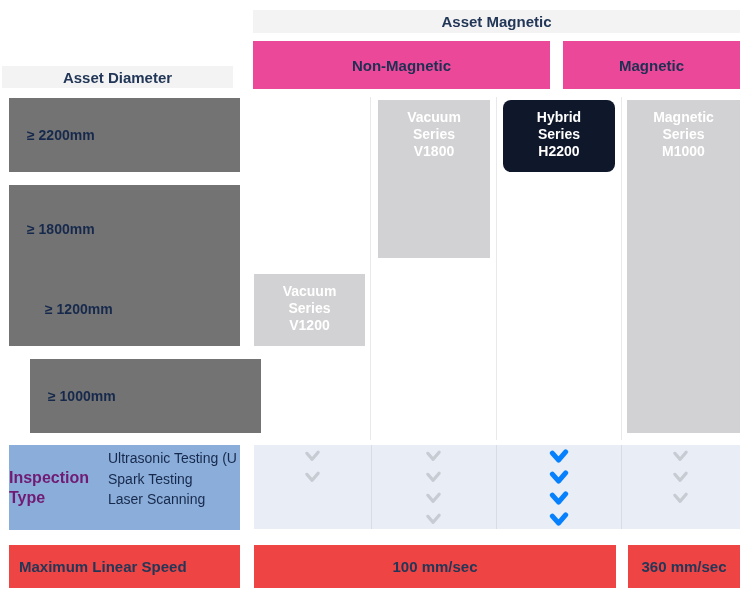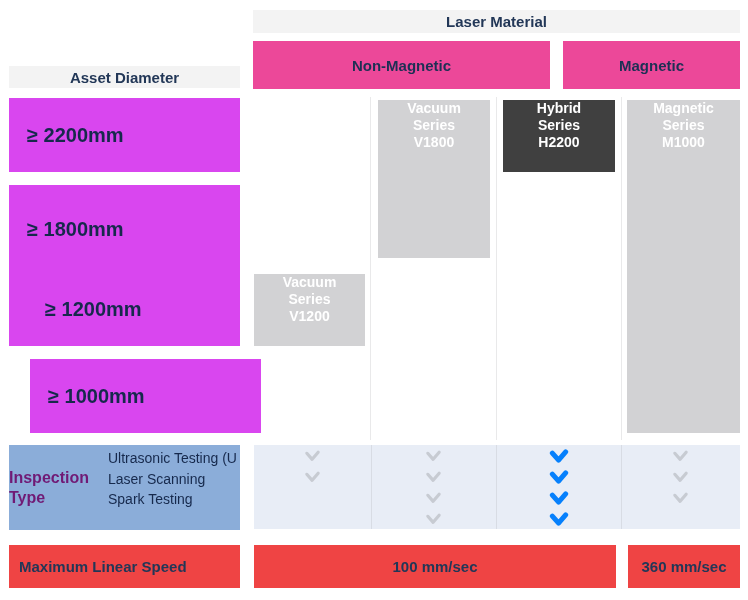--- a/index.html
+++ b/index.html
@@ -6,53 +6,53 @@
   body{
     width:748px;height:600px;position:relative;overflow:hidden;
     font-family:"Liberation Sans","DejaVu Sans",sans-serif;
     color:#1d3054;
   }
   .abs{position:absolute;box-sizing:border-box;}
   .hdr-gray{background:#f3f3f3;display:flex;align-items:center;justify-content:center;
     font-size:15px;font-weight:700;color:#223757;}
   .bar-blue{background:#ec4899;display:flex;align-items:center;justify-content:center;
     font-size:15px;font-weight:700;color:#1d3054;}
-  .dia-row{background:#d946ef;display:flex;align-items:center;
-    font-size:20px;font-weight:700;color:#16294c;padding-left:18px;}
+  .dia-row{background:#737373;display:flex;align-items:center;
+    font-size:14px;font-weight:700;color:#16294c;padding-left:18px;}
   .prod{color:#ffffff;font-weight:700;font-size:14px;line-height:17px;text-align:center;
-    padding-top:0;white-space:pre-line;}
+    padding-top:9px;white-space:pre-line;}
   .prod-gray{background:#d2d2d4;}
-  .prod-accent{background:#404040;}
+  .prod-accent{background:#0f172a;border-radius:8px;}
   .grid-line{width:1px;background:#e9e9ea;top:97px;height:343px;}
   .insp-box{background:#8badd9;}
   .insp-label{position:absolute;left:0;top:0;bottom:0;width:118px;
     display:flex;align-items:center;justify-content:center;text-align:left;
     font-size:16px;font-weight:700;color:#701a75;line-height:20px;}
   .insp-list{position:absolute;left:99px;top:3px;right:4px;}
   .insp-item{height:20.5px;line-height:20.5px;font-size:14px;color:#16294c;
     white-space:nowrap;overflow:hidden;}
   .check-area{background:#e8edf6;}
   .check-divider{position:absolute;top:0;bottom:0;width:1px;background:#d8dce4;}
   .check-col{position:absolute;top:0;bottom:0;display:flex;flex-direction:column;}
   .check-cell{height:21px;display:flex;align-items:center;justify-content:center;}
   .speed-box{background:#ef4444;display:flex;align-items:center;
     font-size:15px;font-weight:700;color:#223757;}
   .speed-center{justify-content:center;}
   .speed-left{padding-left:10px;}
 </style>
 </head>
 <body>
 
-<div class="abs hdr-gray" style="left:253px;top:10px;width:487px;height:23px;">Laser Material</div>
+<div class="abs hdr-gray" style="left:253px;top:10px;width:487px;height:23px;">Asset Magnetic</div>
 
 <div class="abs bar-blue" style="left:253px;top:41px;width:297px;height:48px;">Non-Magnetic</div>
 
 <div class="abs bar-blue" style="left:563px;top:41px;width:177px;height:48px;">Magnetic</div>
 
-<div class="abs hdr-gray" style="left:9px;top:66px;width:231px;height:22px;">Asset Diameter</div>
+<div class="abs hdr-gray" style="left:2px;top:66px;width:231px;height:22px;">Asset Diameter</div>
 
 <div class="abs grid-line" style="left:370px;"></div>
 <div class="abs grid-line" style="left:496px;"></div>
 <div class="abs grid-line" style="left:621px;"></div>
 
 <div class="abs dia-row" style="left:9px;top:98px;width:231px;height:74px;">≥ 2200mm</div>
 <div class="abs dia-row" style="left:9px;top:185px;width:231px;height:88px;">≥ 1800mm</div>
 <div class="abs dia-row" style="left:9px;top:272px;width:231px;height:74px;padding-left:36px;">≥ 1200mm</div>
 <div class="abs dia-row" style="left:9px;top:359px;width:231px;height:74px;margin-left:21px;">≥ 1000mm</div>
 
@@ -66,22 +66,22 @@
 Series
 H2200</div>
 <div class="abs prod prod-gray" style="left:627px;top:100px;width:113px;height:333px;">Magnetic
 Series
 M1000</div>
 
 <div class="abs insp-box" style="left:9px;top:445px;width:231px;height:85px;">
   <div class="insp-label">Inspection Type</div>
   <div class="insp-list">
     <div class="insp-item">Ultrasonic Testing (UT)</div>
+    <div class="insp-item">Spark Testing</div>
     <div class="insp-item">Laser Scanning</div>
-    <div class="insp-item">Spark Testing</div>
   </div>
 </div>
 
 <div class="abs check-area" style="left:254px;top:445px;width:486px;height:84px;">
   <div class="check-divider" style="left:117px;"></div>
   <div class="check-divider" style="left:242px;"></div>
   <div class="check-divider" style="left:367px;"></div>
   <div class="check-col" style="left:0;width:117px;">
       <div class="check-cell">
         <svg width="17" height="13.600000000000001" viewBox="0 0 24 19">

